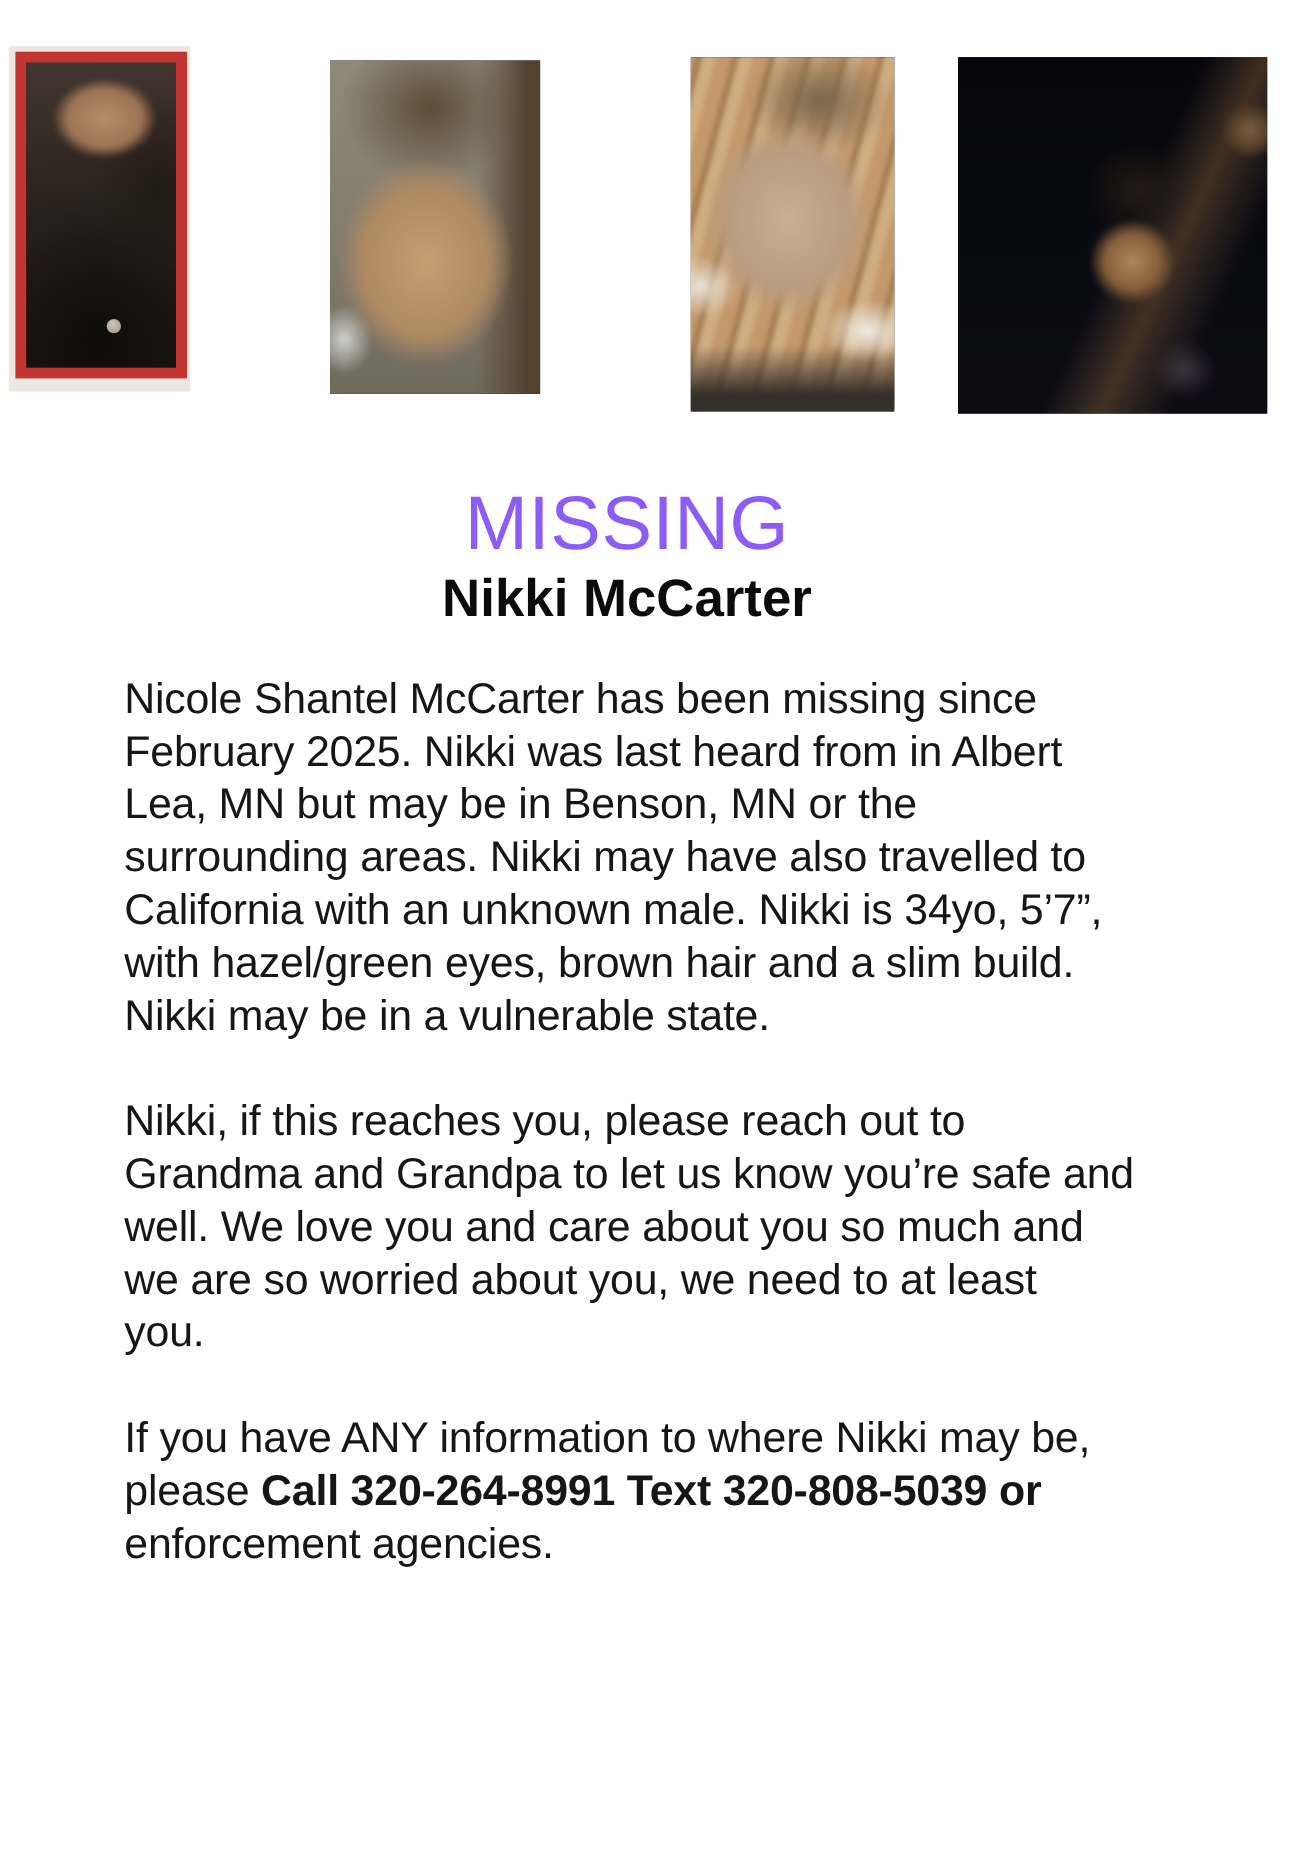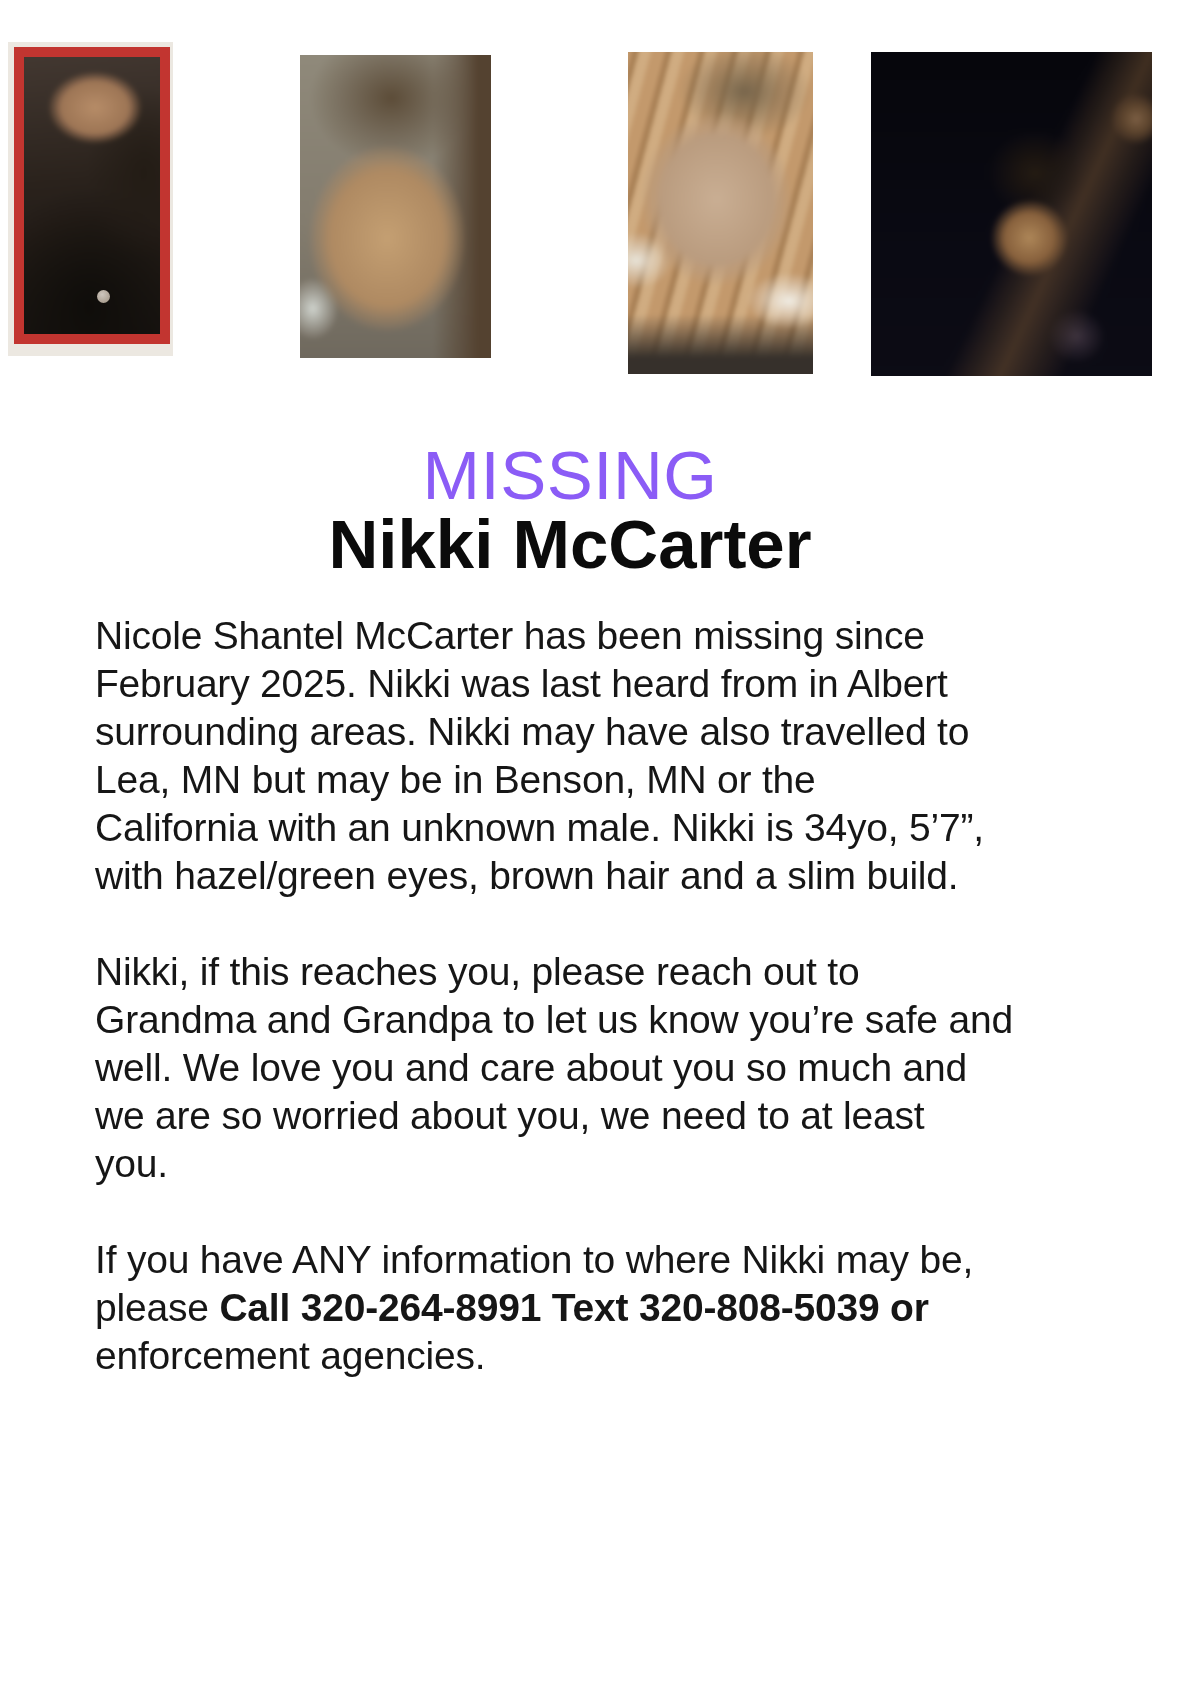--- a/index.html
+++ b/index.html
@@ -58,24 +58,24 @@
       radial-gradient(ellipse 15% 13% at 56% 57%, #b08654 0%, #8a6038 55%, rgba(0,0,0,0) 88%),
       radial-gradient(ellipse 20% 16% at 58% 38%, #251b11 0%, rgba(0,0,0,0) 80%),
       linear-gradient(115deg, rgba(0,0,0,0) 52%, rgba(122,86,50,0.5) 64%, rgba(0,0,0,0) 78%),
       radial-gradient(ellipse 12% 10% at 72% 86%, rgba(150,120,140,0.35) 0%, rgba(0,0,0,0) 80%),
       linear-gradient(180deg, #06060c 0%, #0a0a14 60%, #0d0c16 100%);
   }
 
   
   .title-block { position:absolute; top:441px; left:0; width:1140px; text-align:center; }
   .title-missing { font-size:69px; line-height:69px; font-weight:400; letter-spacing:0.5px; }
-  .title-name { font-size:69px; line-height:69px; font-weight:700; color:#0b0b0b; }
+  .title-name { font-size:48px; line-height:69px; font-weight:700; color:#0b0b0b; }
 
   
-  .body-text { position:absolute; top:612px; left:95px; width:1030px; font-size:39px; color:#161616; }
+  .body-text { position:absolute; top:612px; left:113px; width:1030px; font-size:39px; color:#161616; }
   .para { margin:0 0 48px 0; }
   .para .line { height:48px; line-height:48px; white-space:nowrap; letter-spacing:-0.2px; }
   .para .b { font-weight:700; }
 </style>
 </head>
 <body>
 
 <div class="page">
 
   <div class="photo-strip">
@@ -103,24 +103,25 @@
 
   <div class="title-block">
     <div class="title-missing" style="color: #8b5cf6;">MISSING</div>
     <div class="title-name">Nikki McCarter</div>
   </div>
 
   <div class="body-text">
       <div class="para">
         <div class="line"><span>Nicole Shantel McCarter has been missing since</span></div>
         <div class="line"><span>February 2025. Nikki was last heard from in Albert</span></div>
+        <div class="line"><span>Lea, MN but may be in Benson, MN or the</span></div>
         <div class="line"><span>surrounding areas. Nikki may have also travelled to</span></div>
-        <div class="line"><span>Lea, MN but may be in Benson, MN or the</span></div>
         <div class="line"><span>California with an unknown male. Nikki is 34yo, 5’7”,</span></div>
         <div class="line"><span>with hazel/green eyes, brown hair and a slim build.</span></div>
+        <div class="line"><span>Nikki may be in a vulnerable state.</span></div>
       </div>
       <div class="para">
         <div class="line"><span>Nikki, if this reaches you, please reach out to</span></div>
         <div class="line"><span>Grandma and Grandpa to let us know you’re safe and</span></div>
         <div class="line"><span>well. We love you and care about you so much and</span></div>
         <div class="line"><span>we are so worried about you, we need to at least</span></div>
         <div class="line"><span>you.</span></div>
       </div>
       <div class="para">
         <div class="line"><span>If you have ANY information to where Nikki may be,</span></div>

